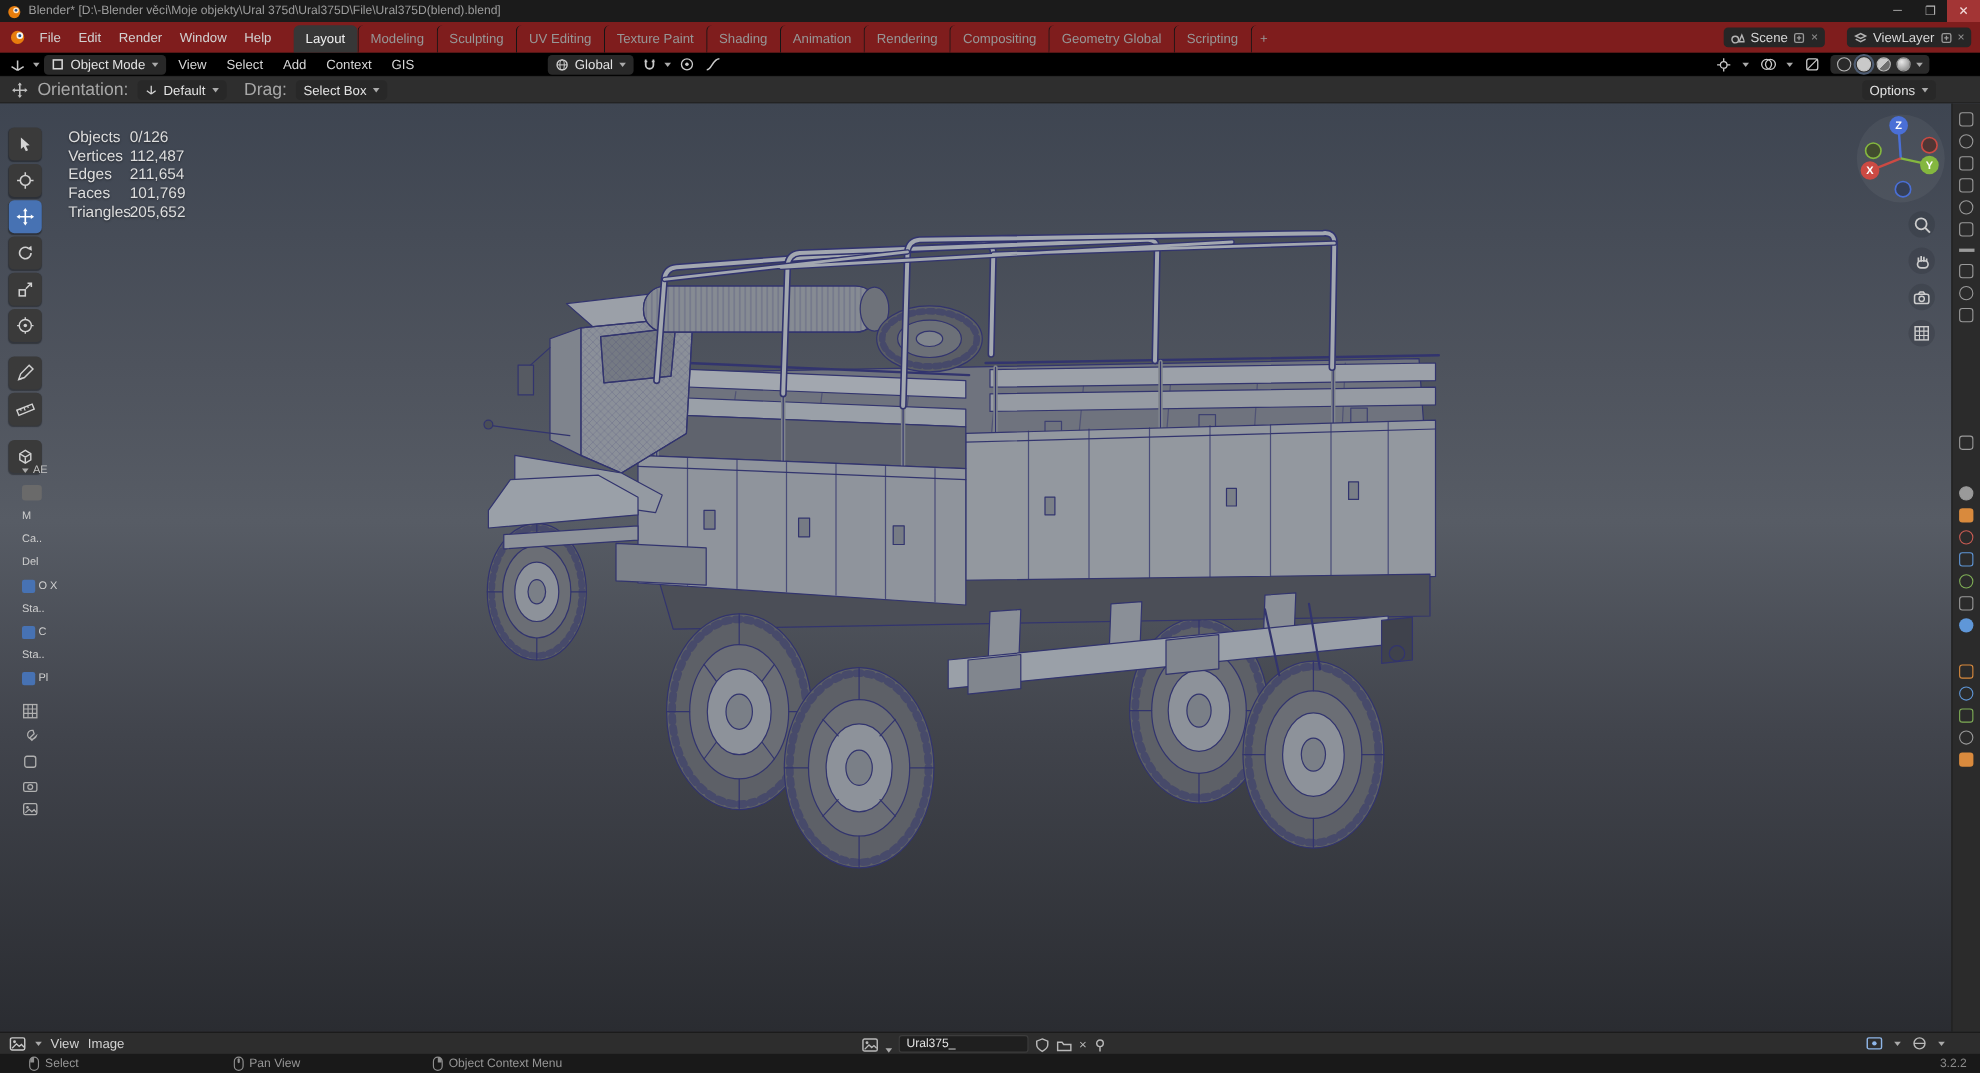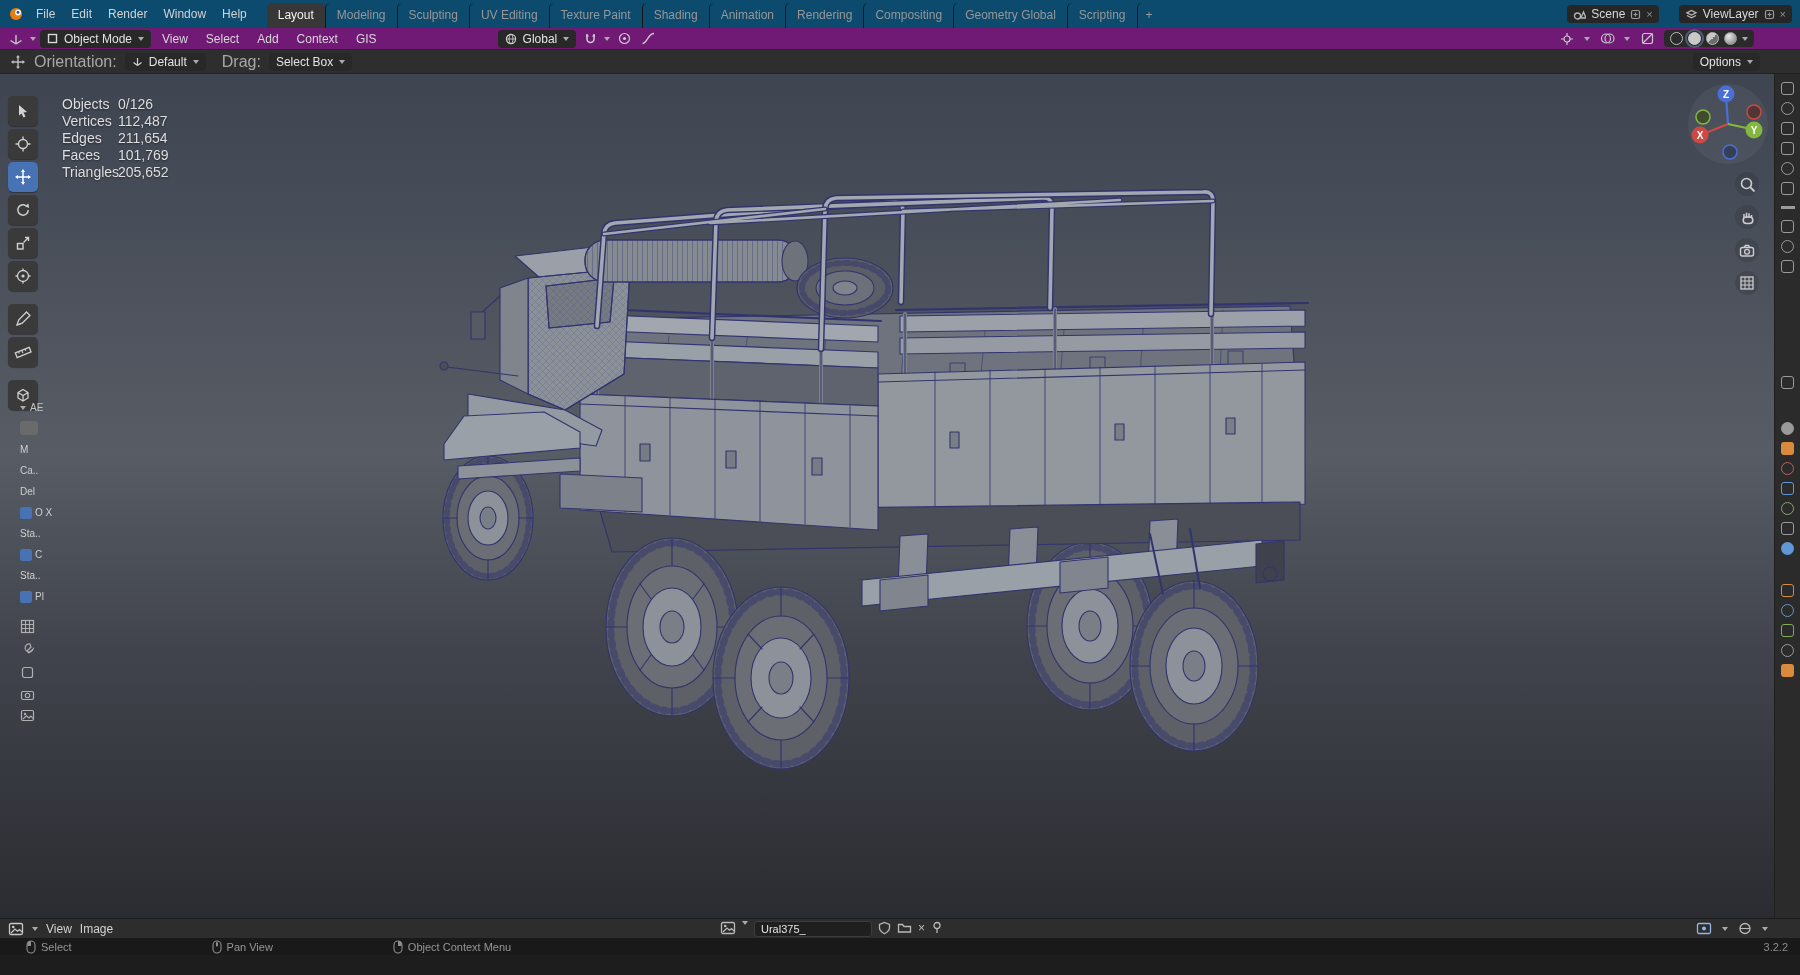--- a/index.html
+++ b/index.html
@@ -8,33 +8,33 @@
   .app { width:1800px; height:975px; display:flex; flex-direction:column; }
 
   
   .titlebar { height:20px; background:#1b1b1b; display:flex; align-items:center; padding:0 0 0 6px; color:#9d9d9d; font-size:11px; }
   .titlebar .ttl { margin-left:6px; white-space:nowrap; }
   .winbtns { margin-left:auto; display:flex; height:20px; }
   .winbtn { width:30px; height:20px; display:flex; align-items:center; justify-content:center; color:#b5b5b5; font-size:11px; }
   .winbtn.close { background:#a33535; color:#f2dada; }
 
   
-  .topbar { height:28px; background:#0c4a6e; display:flex; align-items:center; padding:0 8px; }
+  .topbar { height:28px; background:#7f1d1d; display:flex; align-items:center; padding:0 8px; }
   .menu-item { padding:3px 8px; color:#d2d2d2; font-size:12px; border-radius:4px; }
   .tabs { display:flex; margin-left:12px; height:28px; align-items:flex-end; }
   .tab { padding:5px 11px 6px; font-size:12px; color:#979797; border-radius:5px 5px 0 0; white-space:nowrap; }
   .tab + .tab { border-left:1px solid #151515;margin-top:15px; }
   .tab.active { background:#373737; color:#f2f2f2; }
   .tab.addtab { color:#9a9a9a; padding:5px 8px 6px; }
   .topbar-right { margin-left:auto; display:flex; align-items:center; gap:20px; }
   .selector { display:flex; align-items:center; gap:5px; background:#262626; border-radius:4px; padding:2px 6px; color:#d8d8d8; font-size:12px; }
   .selector .mini { color:#8f8f8f; font-size:11px; }
 
   
-  .vp-header { height:22px; background:#701a75; border-bottom:1px solid #262626; display:flex; align-items:center; gap:4px; padding:0 6px; }
+  .vp-header { height:22px; background:#000000; border-bottom:1px solid #262626; display:flex; align-items:center; gap:4px; padding:0 6px; }
   .vh-menu { color:#d6d6d6; font-size:12px; padding:2px 7px; border-radius:3px; }
   .dd { display:inline-flex; align-items:center; gap:6px; background:#282828; border-radius:4px; padding:2px 7px; color:#e2e2e2; font-size:12px; }
   .chev { width:0; height:0; border-left:3.5px solid transparent; border-right:3.5px solid transparent; border-top:4px solid #ababab; }
   .hdr-ico { display:flex; align-items:center; justify-content:center; width:20px; height:18px; }
   .shade-circle { width:13px; height:13px; border-radius:50%; border:1.5px solid #b9b9b9; display:inline-block; }
   .shade-circle.solid { background:#c9c9c9; border-color:#c9c9c9; }
   .shade-circle.mat { background:linear-gradient(135deg,#c9c9c9 50%,#6d6d6d 50%); }
   .shade-circle.rend { background:radial-gradient(circle at 35% 30%,#e8e8e8,#7c7c7c); border-color:#9b9b9b; }
   .shade-wrap { display:flex; align-items:center; gap:5px; background:#2a2a2a; border-radius:4px; padding:2px 6px; }
   .shade-wrap .on { outline:2px solid #4f5d73; outline-offset:1px; border-radius:50%; }
@@ -73,36 +73,49 @@
   .ri.sq { border:1.5px solid #9a9a9a; border-radius:3px; }
   .ri.ci { border:1.5px solid #9a9a9a; border-radius:50%; }
   .ri.fill { background:#9a9a9a; }
   .ri.bar { height:3px; width:14px; background:#9a9a9a; margin:4px 0; border:none; }
   .ri.o { border-color:#d98a3d; } .ri.b { border-color:#5f97d8; } .ri.r { border-color:#c85b52; } .ri.g { border-color:#7fae56; }
   .ri.fo { background:#d98a3d; border:none; border-radius:3px; }
   .ri.fb { background:#5f97d8; border:none; border-radius:50%; }
 
   
   .img-bar { height:20px; background:#2d2d2d; border-top:1px solid #1a1a1a; display:flex; align-items:center; padding:0 8px; gap:8px; position:relative; font-size:12px; color:#d2d2d2; }
-  .img-center { position:absolute; left:720px; display:flex; align-items:flex-start; gap:6px; }
+  .img-center { position:absolute; left:783px; display:flex; align-items:flex-end; gap:6px; }
   .name-field { width:118px; height:16px; background:#1f1f1f; border:1px solid #3c3c3c; border-radius:3px; color:#e3e3e3; font-size:11px; padding:0 6px; font-family:"Liberation Sans","DejaVu Sans",sans-serif; }
   .img-right { position:absolute; right:32px; display:flex; align-items:center; gap:10px; }
 
   
   .statusbar { height:17px; background:#191919; display:flex; align-items:center; font-size:11px; color:#969696; padding:0 12px; }
   .hint { display:flex; align-items:center; gap:5px; }
   .ver { margin-left:auto; color:#8b8b8b; }
 
   svg { display:block; }
 </style>
 </head>
 <body>
 
 <div class="app">
 
+  <div class="titlebar">
+    <svg width="14" height="14">
+      <circle cx="7" cy="8" r="5.5" fill="#e87d0d"></circle>
+        <circle cx="8.6" cy="6.4" r="2.6" fill="#fde6c9"></circle>
+        <circle cx="8.6" cy="6.4" r="1.2" fill="#23508f"></circle>
+    </svg>
+    <span class="ttl">Blender* [D:\-Blender věci\Moje objekty\Ural 375d\Ural375D\File\Ural375D(blend).blend]</span>
+    <div class="winbtns">
+      <div class="winbtn">─</div>
+      <div class="winbtn">❐</div>
+      <div class="winbtn close">✕</div>
+    </div>
+  </div>
 
   <div class="topbar">
     <svg width="16" height="14" style="margin-right:4px">
       <circle cx="8" cy="7" r="6" fill="#e87d0d"></circle>
         <circle cx="10" cy="5.4" r="3" fill="#f7f7f7"></circle>
         <circle cx="10" cy="5.4" r="1.4" fill="#23508f"></circle>
     </svg>
     <div class="menu-item">File</div>
     <div class="menu-item">Edit</div>
     <div class="menu-item">Render</div>

